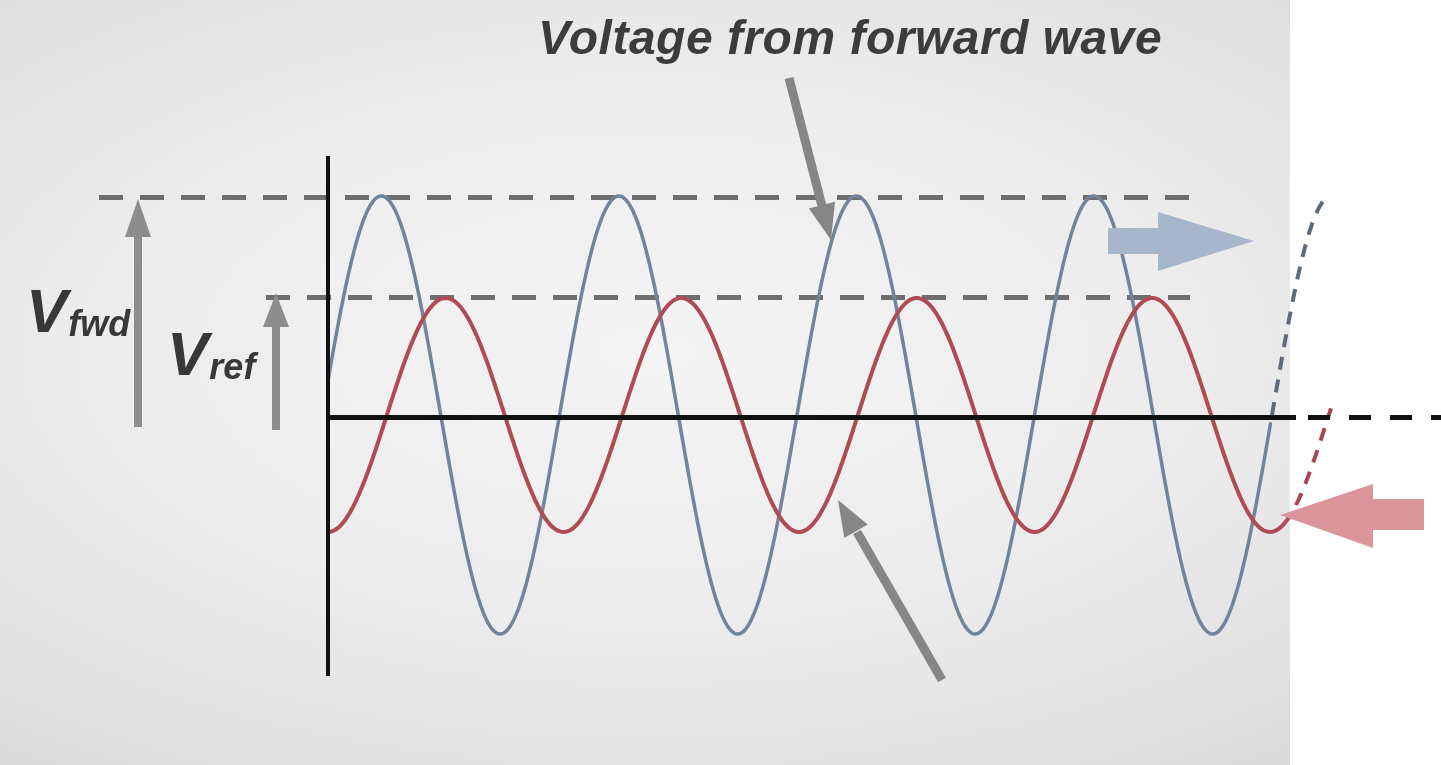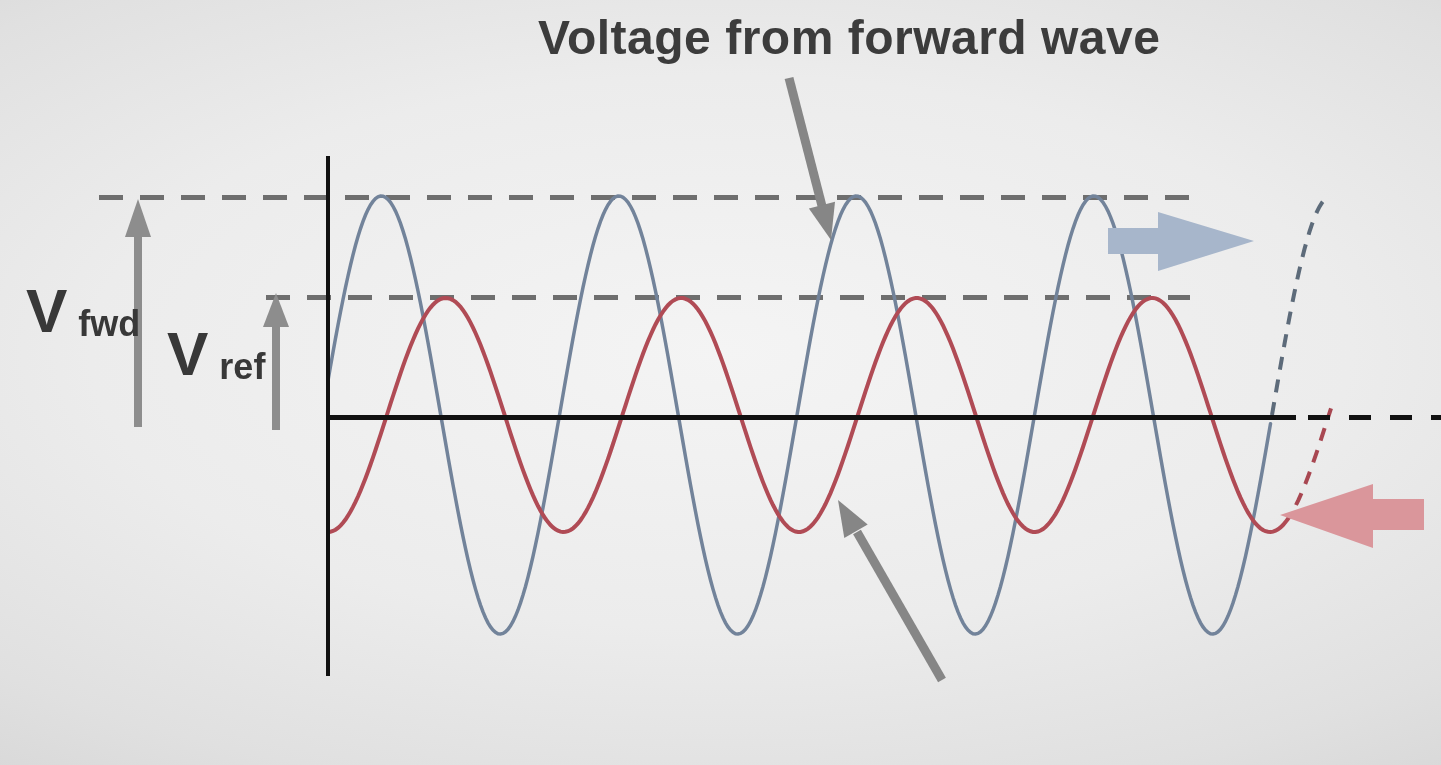--- a/index.html
+++ b/index.html
@@ -1,37 +1,38 @@
 <!DOCTYPE html>
 <html><head>
 <meta charset="utf-8">
 <style>
   html,body{margin:0;padding:0;}
   body{
     width:1441px;height:765px;overflow:hidden;
     font-family:"Liberation Sans","DejaVu Sans",sans-serif;
   }
   .stage{
-    position:relative;width:1441px;height:765px;
+    position:relative;width:1290px;height:765px;
     background:radial-gradient(ellipse 115% 95% at 50% 46%,
       #f4f4f4 0%, #ececec 38%, #e0e0e0 62%, #d2d2d2 82%, #c3c3c3 100%);
+    font-style:italic;
   }
   svg.diagram{position:absolute;left:0;top:0;}
   .caption{
     position:absolute;font-weight:bold;font-size:48px;line-height:1;
     color:#3c3c3c;letter-spacing:0.5px;white-space:nowrap;
   }
   .caption-top{left:538px;top:14px;}
   .caption-bottom{left:660px;top:691px;}
   .vlabel{
     position:absolute;display:flex;align-items:baseline;
     font-weight:bold;color:#383838;line-height:1;white-space:nowrap;
   }
   .vlabel .main{font-size:62px;}
-  .vlabel .sub{font-size:36px;transform:translateY(4px);margin-left:11px;}
+  .vlabel .sub{font-size:36px;transform:translateY(4px);margin-left:1px;}
   .vfwd{left:26px;top:280px;}
   .vref{left:167px;top:323px;}
 </style>
 </head>
 <body>
 
 <div class="stage">
 
   <svg class="diagram" width="1441" height="765" viewBox="0 0 1441 765">
 

